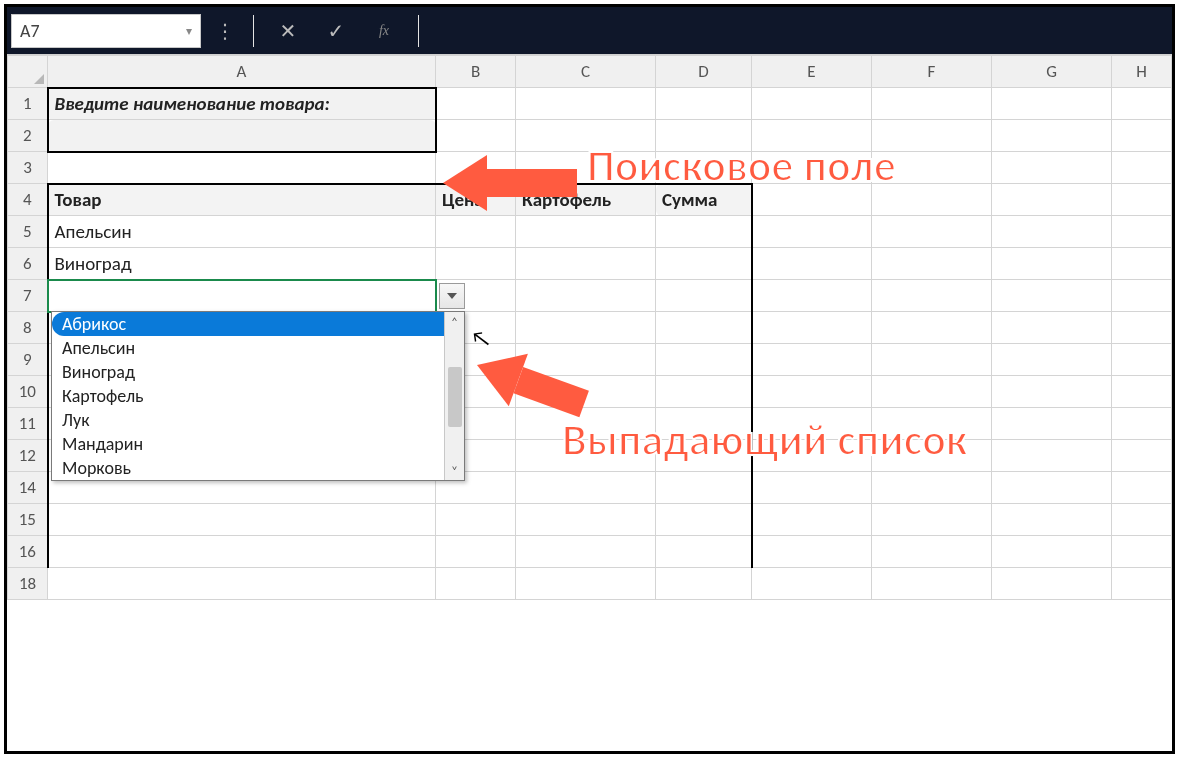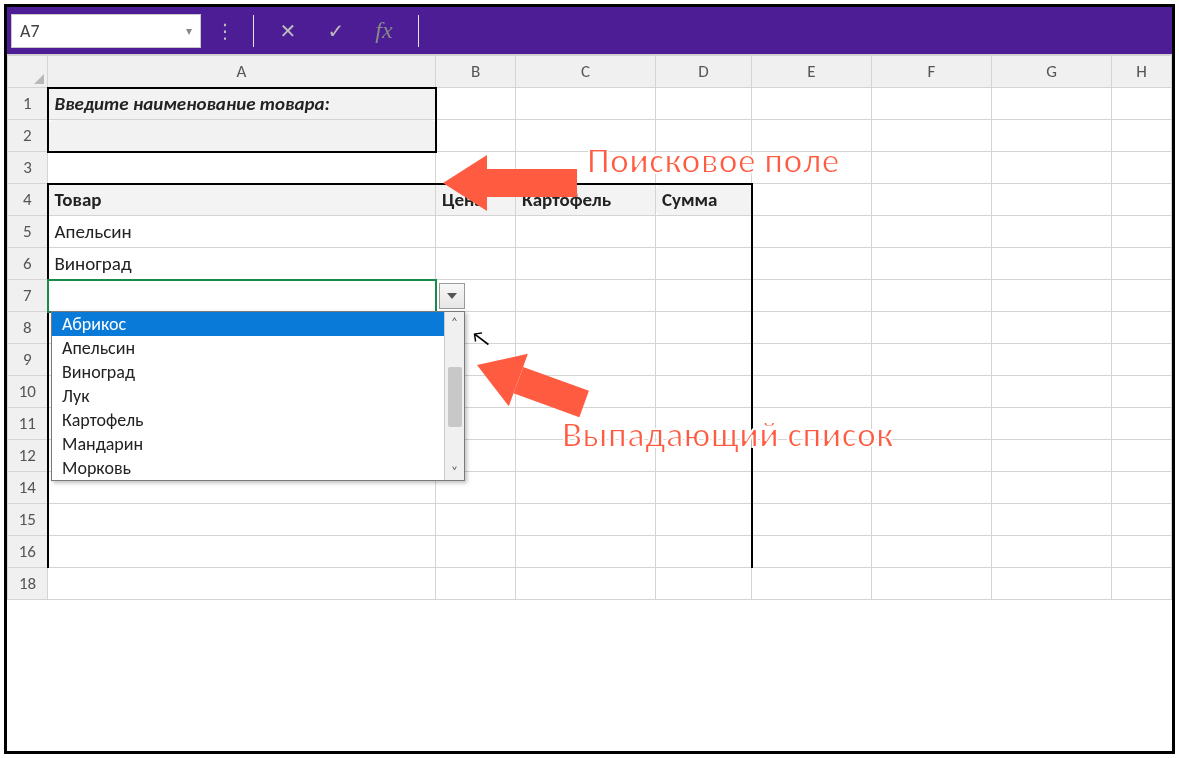--- a/index.html
+++ b/index.html
@@ -17,21 +17,21 @@
     inset: 4px;
     border: 3px solid #000;
     background: #fff;
   }
   
   .formula-bar {
     display: flex;
     align-items: center;
     height: 48px;
     border-bottom: 1px solid #d0d0d0;
-    background: #4c1d95;
+    background: #0f172a;
     padding: 0 4px;
     gap: 8px;
   }
   .name-box {
     width: 190px;
     height: 34px;
     border: 1px solid #c8c8c8;
     display: flex;
     align-items: center;
     justify-content: space-between;
@@ -62,21 +62,21 @@
     display: flex;
     align-items: center;
     justify-content: center;
     color: #bcbcbc;
     font-size: 20px;
   }
   .fb-btn.fx {
     font-style: italic;
     font-family: 'Times New Roman', serif;
     color: #888;
-    font-size: 24px;
+    font-size: 14px;
   }
   
   .grid-wrap {
     position: absolute;
     top: 48px;
     left: 0;
     right: 0;
     bottom: 0;
   }
   table.grid {
@@ -171,20 +171,21 @@
     width: 414px;
     border: 1px solid #7a7a7a;
     background: #fff;
     box-shadow: 2px 2px 4px rgba(0,0,0,0.25);
     font-size: 18px;
   }
   .dd-list .item {
     padding: 1px 10px;
     line-height: 22px;
     color: #222;
+    border-radius: 12px;
   }
   .dd-list .item.sel {
     background: #0a7ad9;
     color: #fff;
   }
   .dd-scroll {
     position: absolute;
     right: 0;
     top: 0;
     bottom: 0;
@@ -229,21 +230,21 @@
     background: #ff5b40;
   }
   .arrow .head {
     width: 0; height: 0;
     border-top: 28px solid transparent;
     border-bottom: 28px solid transparent;
     border-right: 44px solid #ff5b40;
   }
   .label {
     position: absolute;
-    font-size: 36px;
+    font-size: 44px;
     font-weight: 800;
     color: #ff5b40;
     -webkit-text-stroke: 2px #fff;
     text-shadow: 0 0 2px #fff;
     white-space: nowrap;
   }
   .arrow2 { transform: rotate(20deg); transform-origin: left center;}
 </style>
 </head>
 <body>
@@ -466,22 +467,22 @@
       </tr>
     </tbody>
       </table>
 
     <div class="dd-btn"></div>
 
     <div class="dd-list">
       <div class="item sel">Абрикос</div>
       <div class="item">Апельсин</div>
       <div class="item">Виноград</div>
+      <div class="item">Картофель</div>
       <div class="item">Лук</div>
-      <div class="item">Картофель</div>
       <div class="item">Мандарин</div>
       <div class="item">Морковь</div>
       <div class="dd-scroll">
         <span class="arr">˄</span>
         <div class="thumb"></div>
         <span class="arr">˅</span>
       </div>
     </div>
 
     <div class="cursor">↖</div>

